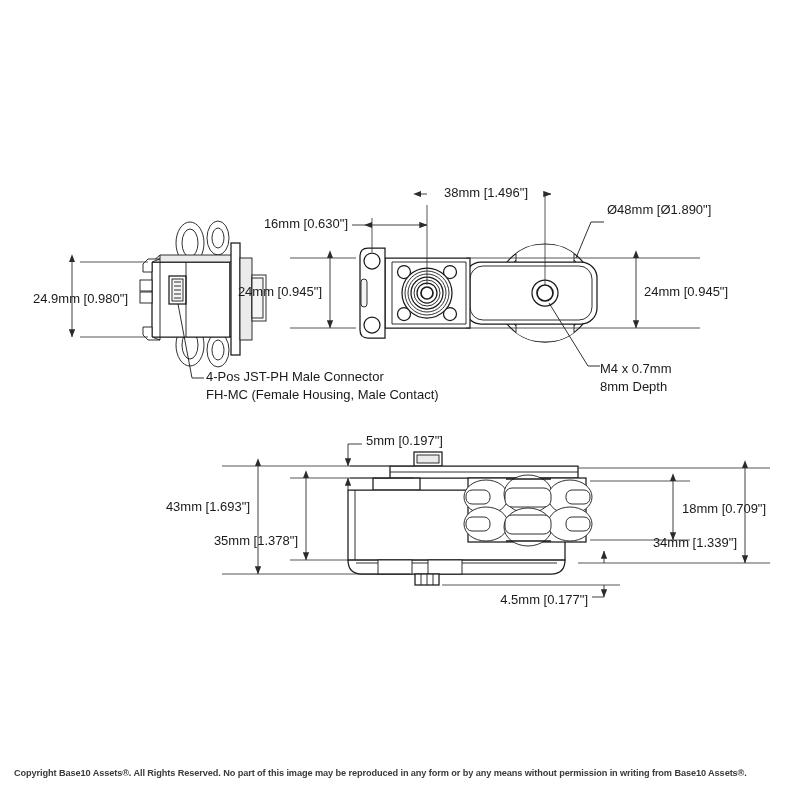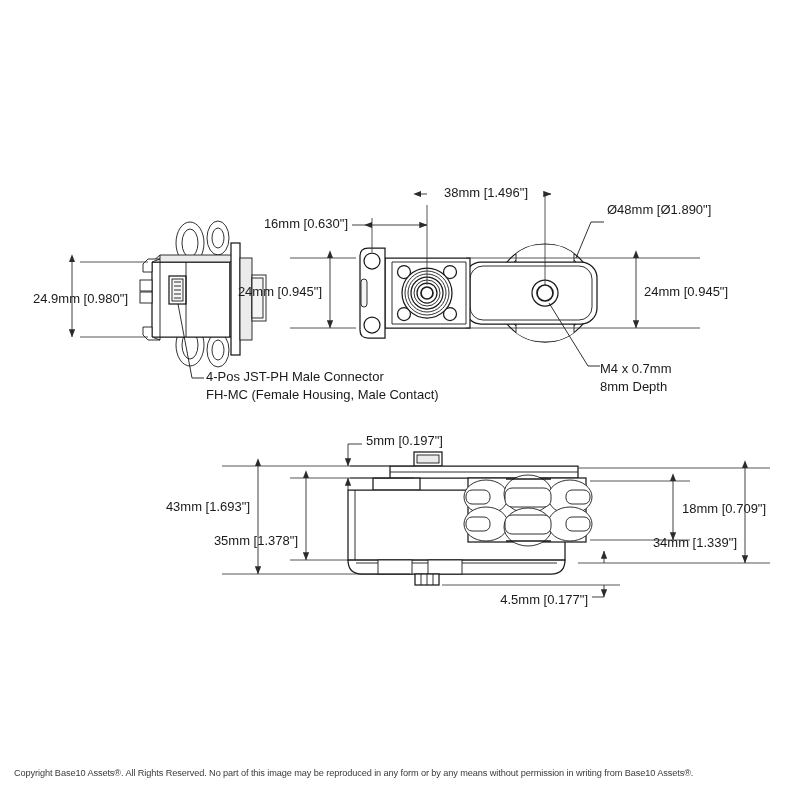--- a/index.html
+++ b/index.html
@@ -25,20 +25,21 @@
   .dimtext.start{text-anchor:start;}
   .copyright{
     position:absolute;
     left:14px;
     top:768px;
     font-size:9.2px;
     color:#3a3a3a;
     letter-spacing:-0.1px;
     white-space:nowrap;
     font-family:"Liberation Sans", sans-serif;
+    font-weight:bold;
   }
   .ln{stroke:#1a1a1a;fill:none;}
   .thin{stroke-width:0.9;}
   .med{stroke-width:1.25;}
   .thick{stroke-width:1.7;}
   .dimln{stroke:#2b2b2b;stroke-width:0.9;fill:none;}
   .extln{stroke:#2b2b2b;stroke-width:0.8;fill:none;}
   .leader{stroke:#1a1a1a;stroke-width:0.9;fill:none;}
   .fillw{fill:#ffffff;}
   .fillg{fill:#f4f4f4;}

